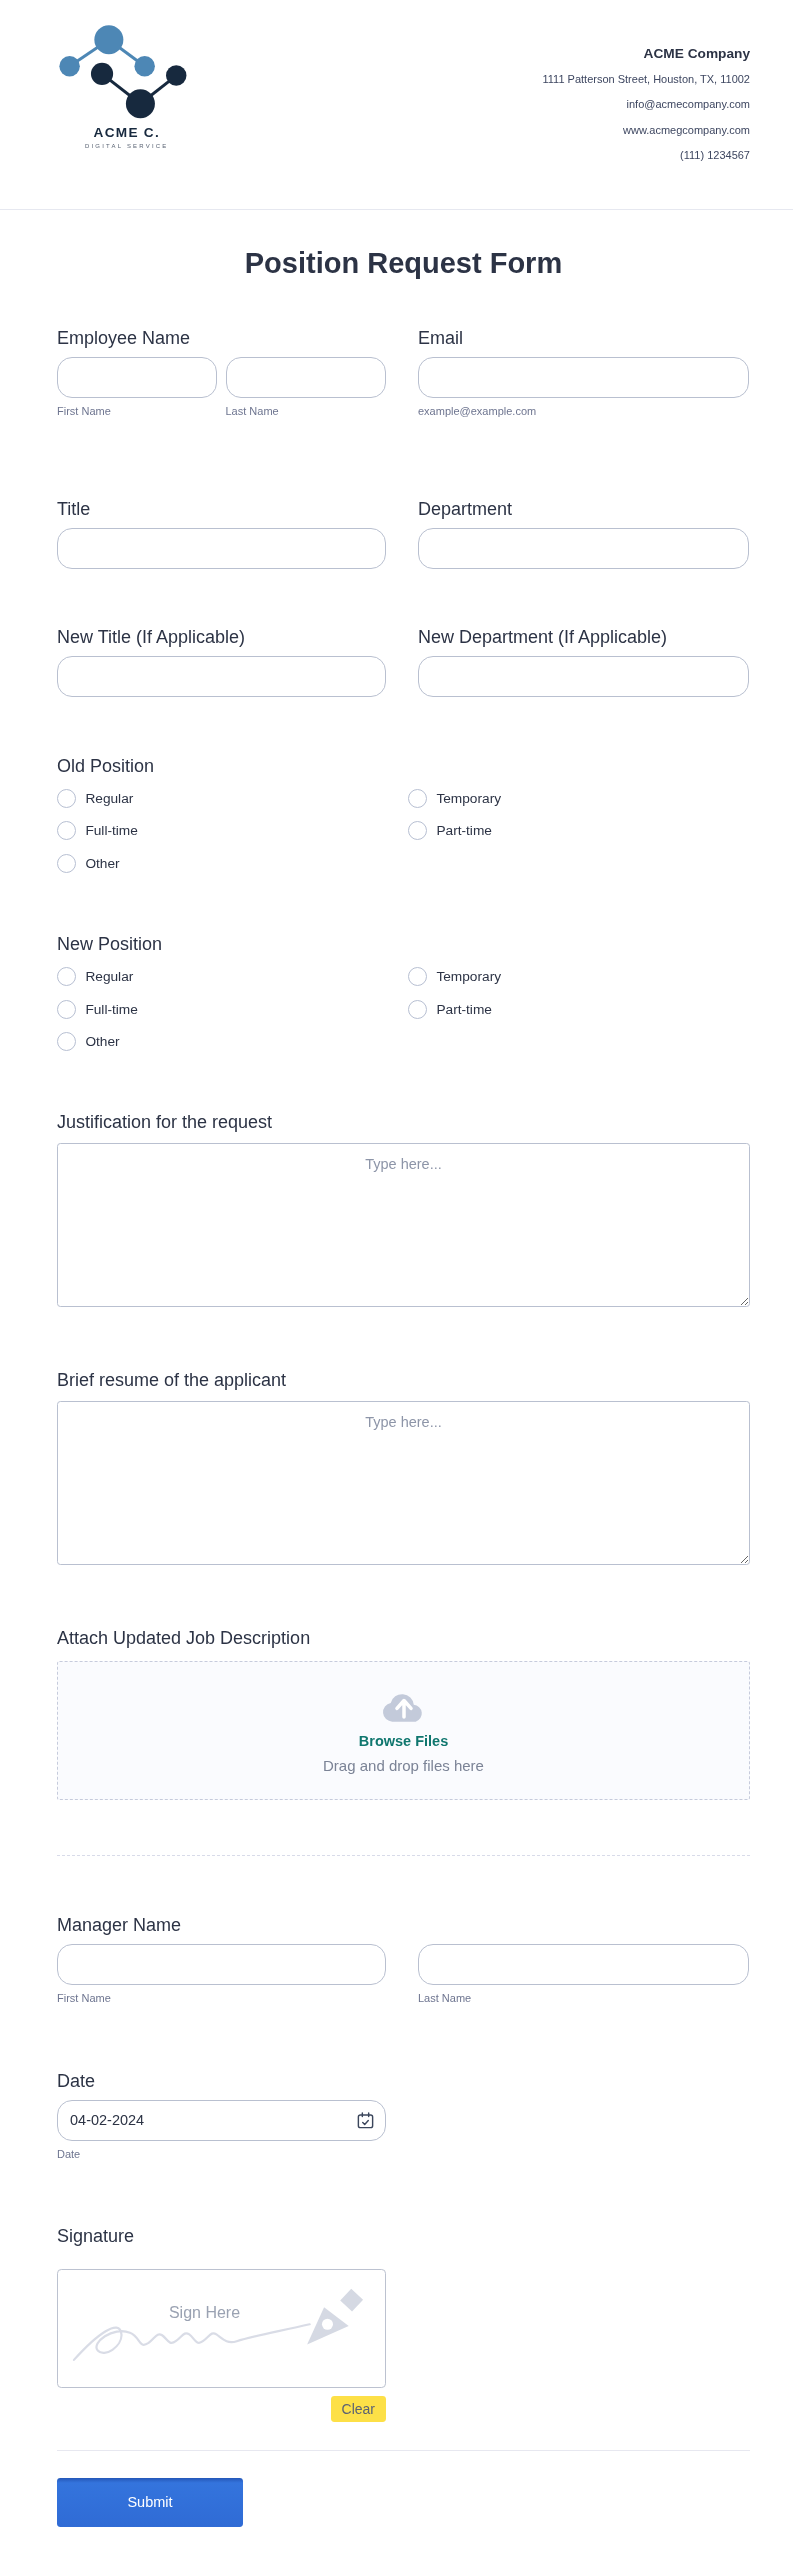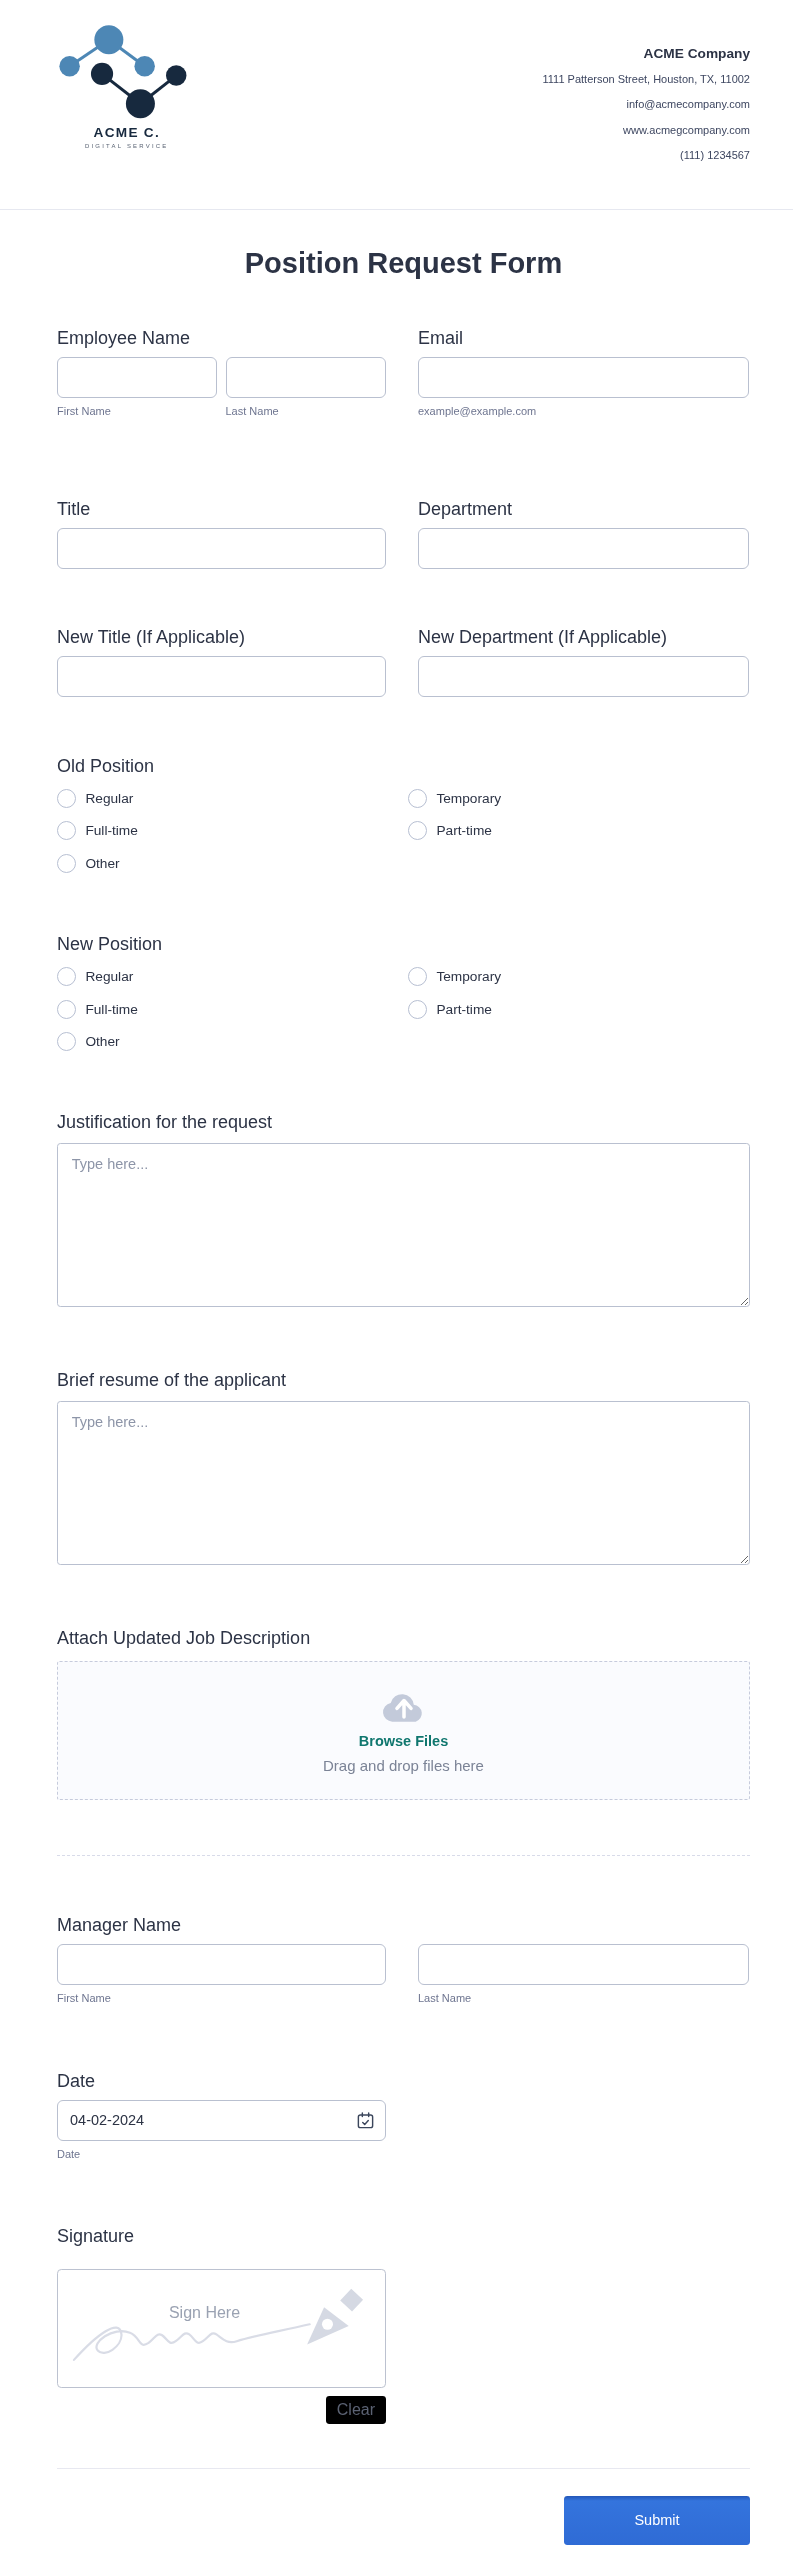--- a/index.html
+++ b/index.html
@@ -25,21 +25,21 @@
   
   .row2 { display:flex; gap:32px; }
   .col  { width:329px; }
   .col-r{ width:331px; }
 
   .field-label { font-size:18px; color:#2c3345; line-height:17px; margin-bottom:10.2px; }
   .sublabel { font-size:11px; color:#6e7590; line-height:13.7px; margin-top:6.8px; }
 
   .txt-input {
     display:block; width:100%; height:41px; background:#fff;
-    border:0.9px solid #b9c0d0; border-radius:6px; padding:0 12px;
+    border:0.9px solid #b9c0d0; border-radius:15px; padding:0 12px;
     font-family:"Liberation Sans", sans-serif; font-size:14.5px; color:#2c3345; outline:none;
   }
   .name-pair { display:flex; gap:8.5px; }
   .name-pair .half { width:160px; }
 
   .mb-row1 { margin-bottom:82px; }
   .mb-row2 { margin-bottom:60px; }
   .mb-row3 { margin-bottom:61px; }
 
   
@@ -53,21 +53,21 @@
   .radio-circle { width:19px; height:19px; border:1.7px solid #b7bfd2; border-radius:50%;
                   background:#fff; flex:0 0 auto; }
   .radio-text { font-size:13.7px; color:#2c3345; margin-left:9.4px; }
 
   
   .ta-group { margin-bottom:65px; }
   .ta-group .field-label { margin-bottom:12px; }
   textarea.big {
     display:block; width:100%; height:164px; border:0.9px solid #b9c0d0; border-radius:3.4px;
     padding:12px 13.7px; font-family:"Liberation Sans", sans-serif; font-size:14.5px;
-    color:#2c3345; resize:both; outline:none;
+    color:#2c3345; resize:both; outline:none;text-align:center;
   }
   textarea.big::placeholder { color:#8d95a8; }
 
   
   .upload-group { margin-bottom:0; }
   .upload-group .field-label { margin-bottom:13.7px; }
   .upload-box {
     width:100%; height:139px; border:0.9px dashed #c6cbdc; border-radius:2.6px;
     background:#fafbfe; display:flex; flex-direction:column; align-items:center;
     justify-content:center; cursor:pointer;
@@ -85,26 +85,26 @@
   .date-input-wrap .txt-input { padding-right:38px; }
   .cal-icon { position:absolute; right:11px; top:11px; width:19px; height:19px; cursor:pointer; }
 
   .sig-group .field-label { margin-bottom:24px; }
   .sig-box { position:relative; width:329px; height:119px; background:#fff;
              border:0.9px solid #bcc2d0; border-radius:4.3px; cursor:crosshair; }
   .sign-here { position:absolute; left:0; right:34px; top:34px; text-align:center;
                font-size:16px; color:#9aa2b2; }
   .sig-art { position:absolute; left:0; top:0; width:100%; height:100%; }
   .clear-row { width:329px; display:flex; justify-content:flex-end; margin-top:7.7px; }
-  .clear-btn { background:#000000; border:none; border-radius:3.4px; padding:5.1px 11px;
-               font-family:"Liberation Sans", sans-serif; font-size:16px; color:#5b6273; cursor:pointer; }
-
-  
-  .submit-section { margin-top:44px; border-top:0.9px solid #e7e8f0; padding-top:26.5px;
-                    display:flex; justify-content:flex-end; }
+  .clear-btn { background:#fde047; border:none; border-radius:3.4px; padding:5.1px 11px;
+               font-family:"Liberation Sans", sans-serif; font-size:14px; color:#5b6273; cursor:pointer; }
+
+  
+  .submit-section { margin-top:28px; border-top:0.9px solid #e7e8f0; padding-top:26.5px;
+                    display:flex; justify-content:flex-start; }
   .submit-btn {
     width:186px; height:49px; border:none; border-radius:3.4px; cursor:pointer;
     background:linear-gradient(180deg,#2457b8 0%, #3474dd 10%, #2f6bd5 100%);
     color:#ffffff; font-family:"Liberation Sans", sans-serif; font-size:14.5px;
   }
 </style>
 </head>
 <body>
 
 <div class="header">

